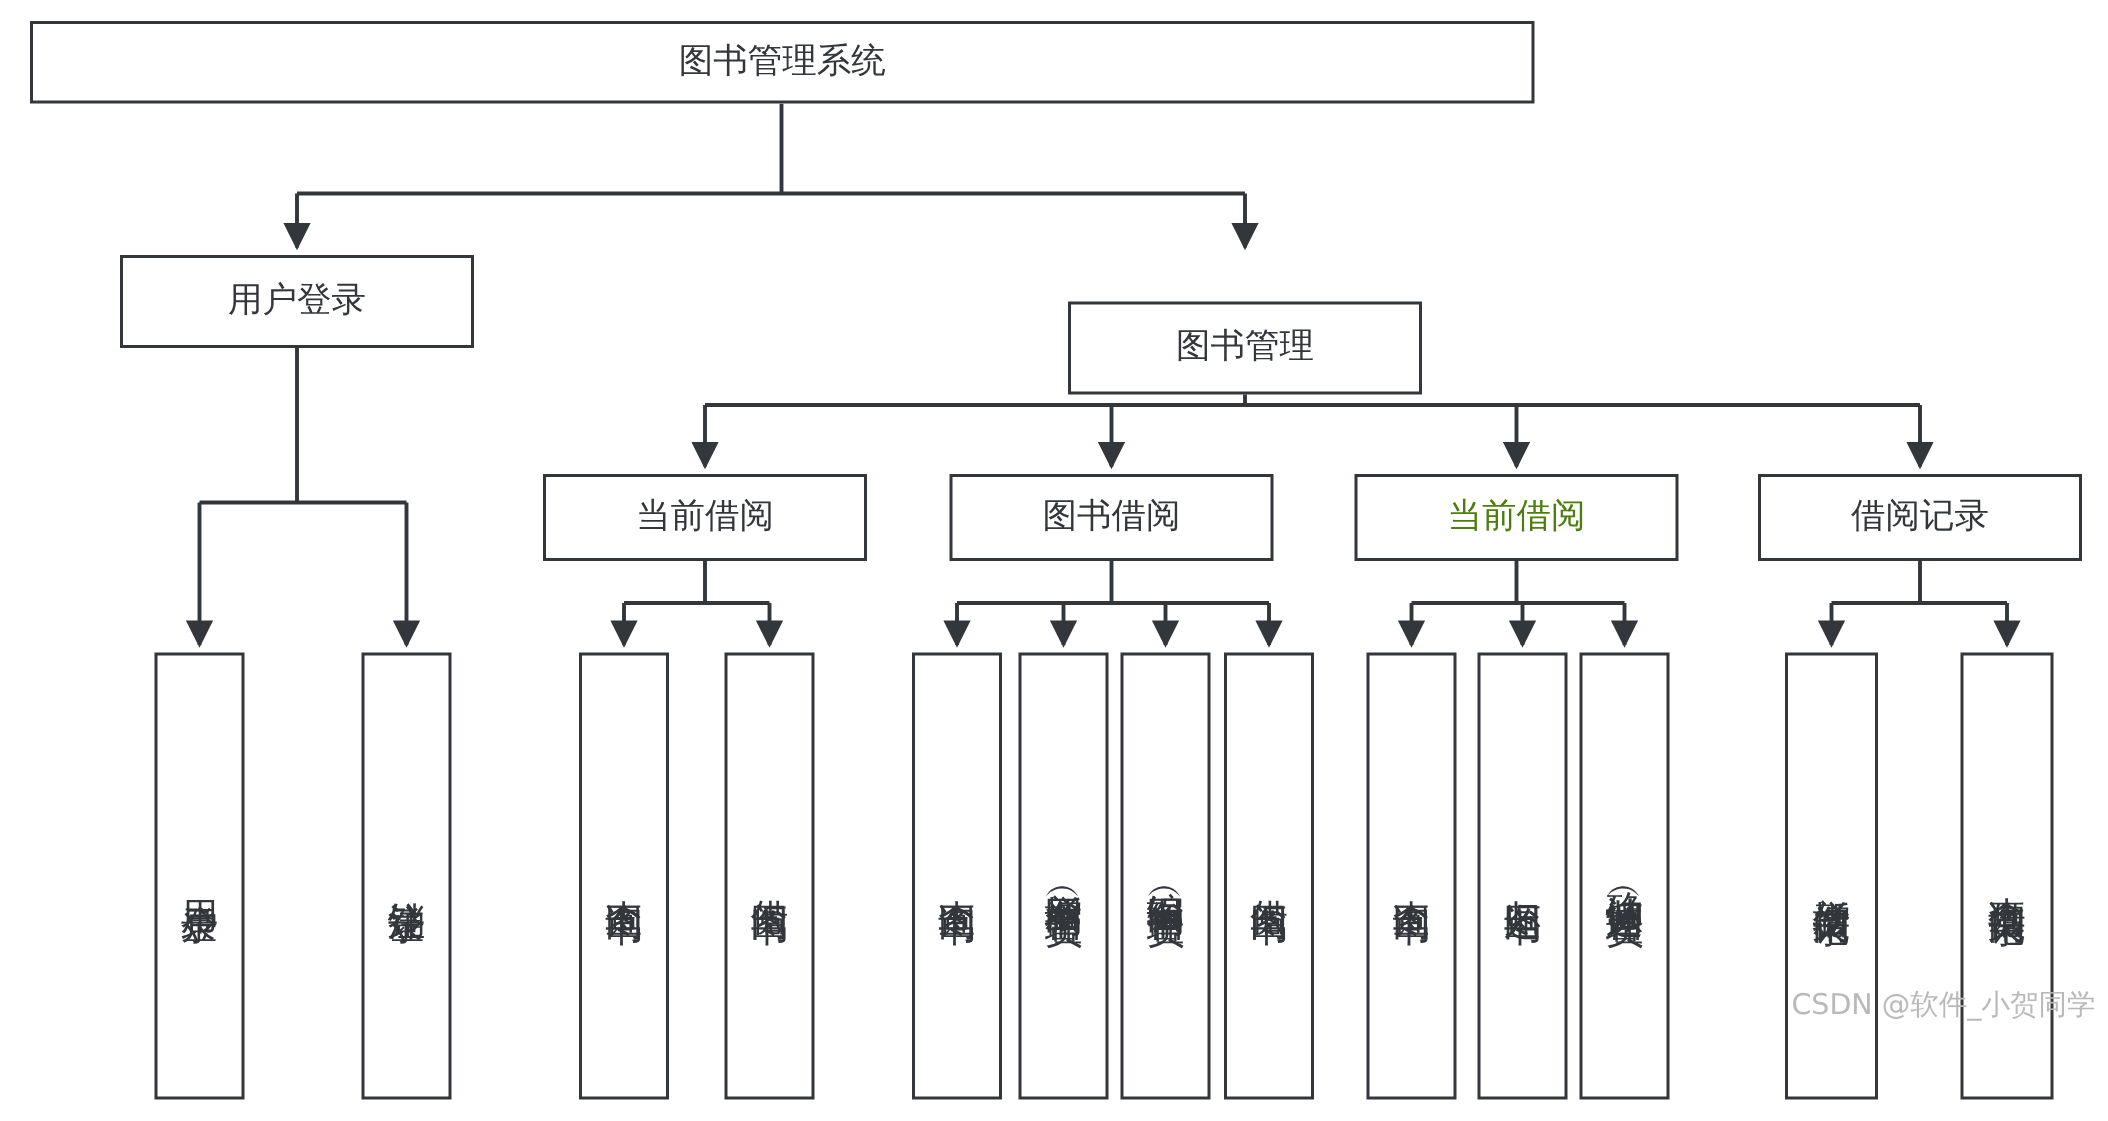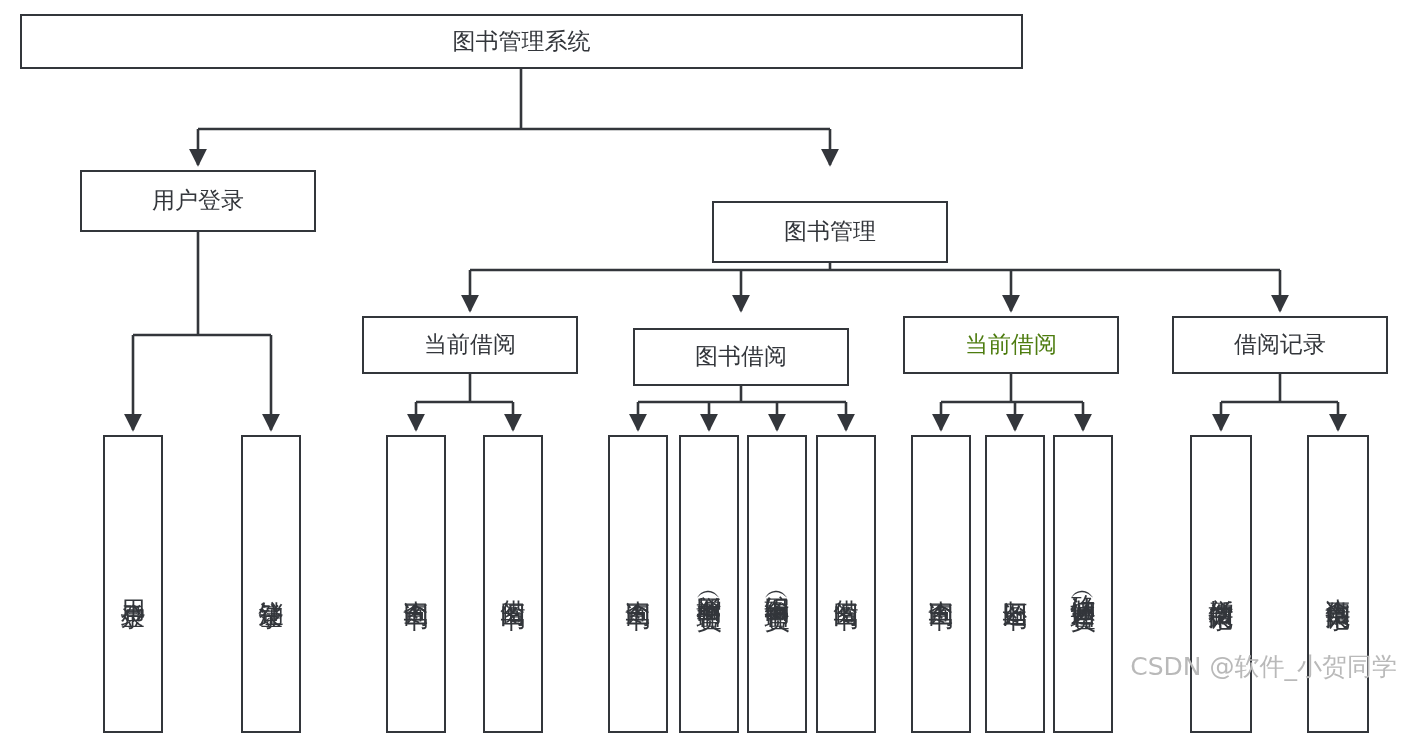--- a/index.html
+++ b/index.html
@@ -55,21 +55,21 @@
     text-orientation: upright;
     font-size: 25px;
     letter-spacing: 2px;
     line-height: 1;
     max-height: 100%;
   }
   #watermark {
     position: absolute;
     right: 8px;
     bottom: 4px;
-    font-size: 25px;
+    font-size: 19px;
     color: #b9b9b9;
     z-index: 5;
     white-space: nowrap;
     font-family: "DejaVu Sans", "Liberation Sans", sans-serif;
   }
 </style>
 </head>
 <body>
 
 <div id="diagram-root" style="background: rgb(255, 255, 255);">
@@ -131,21 +131,21 @@
   <div class="node horiz" style="left: 80px; top: 170px; width: 236px; height: 62px; border-color: rgb(51, 54, 59); background: rgb(255, 255, 255);">
     <span class="label" style="color: rgb(51, 54, 59);">用户登录</span>
   </div>
   <div class="node horiz" style="left: 712px; top: 170px; width: 236px; height: 62px; border-color: rgb(51, 54, 59); background: rgb(255, 255, 255); margin-top: 31px;">
     <span class="label" style="color: rgb(51, 54, 59);">图书管理</span>
   </div>
 
   <div class="node horiz" style="left: 362px; top: 316px; width: 216px; height: 58px; border-color: rgb(51, 54, 59); background: rgb(255, 255, 255);">
     <span class="label" style="color: rgb(51, 54, 59);">当前借阅</span>
   </div>
-  <div class="node horiz" style="left: 633px; top: 316px; width: 216px; height: 58px; border-color: rgb(51, 54, 59); background: rgb(255, 255, 255); margin-top: 12px;">
+  <div class="node horiz" style="left: 633px; top: 316px; width: 216px; height: 58px; border-color: rgb(51, 54, 59); background: rgb(255, 255, 255);">
     <span class="label" style="color: rgb(51, 54, 59);">图书借阅</span>
   </div>
   <div class="node horiz" style="left: 903px; top: 316px; width: 216px; height: 58px; border-color: rgb(51, 54, 59); background: rgb(255, 255, 255);">
     <span class="label" style="color: #4d7c0f;">当前借阅</span>
   </div>
   <div class="node horiz" style="left: 1172px; top: 316px; width: 216px; height: 58px; border-color: rgb(51, 54, 59); background: rgb(255, 255, 255);">
     <span class="label" style="color: rgb(51, 54, 59);">借阅记录</span>
   </div>
 
   <div class="node vert" style="left: 103px; top: 435px; width: 60px; height: 298px; border-color: rgb(51, 54, 59); background: rgb(255, 255, 255);">

